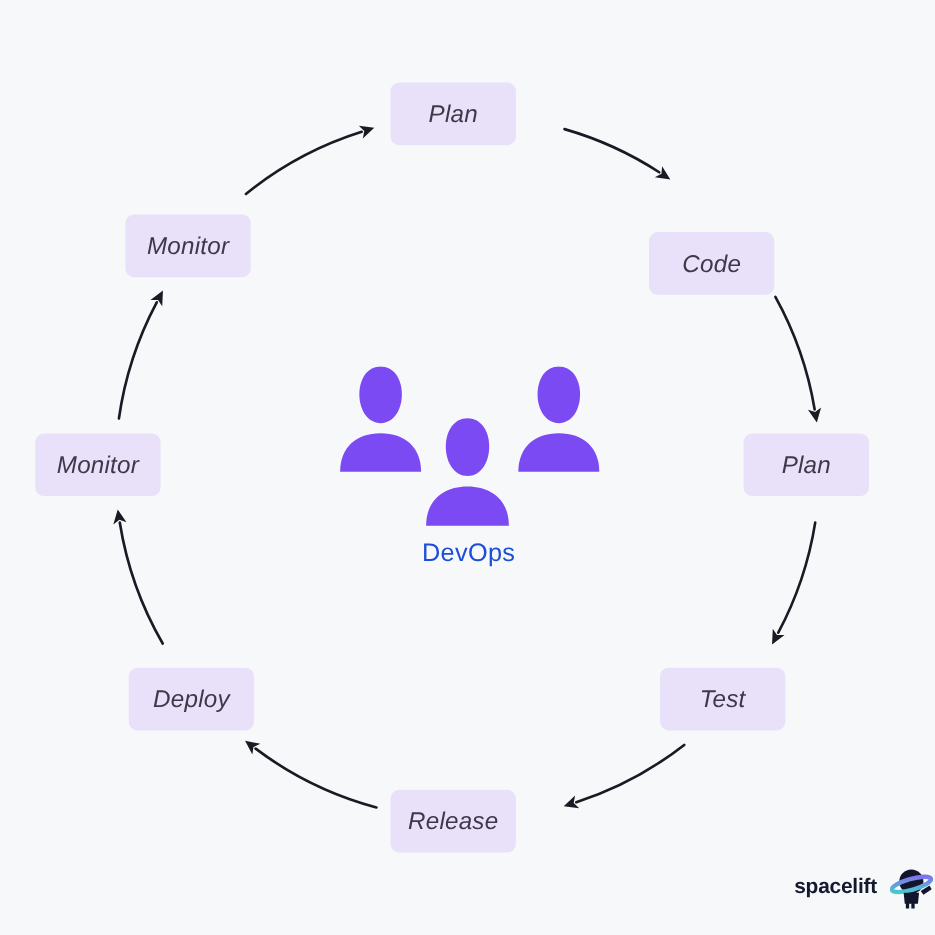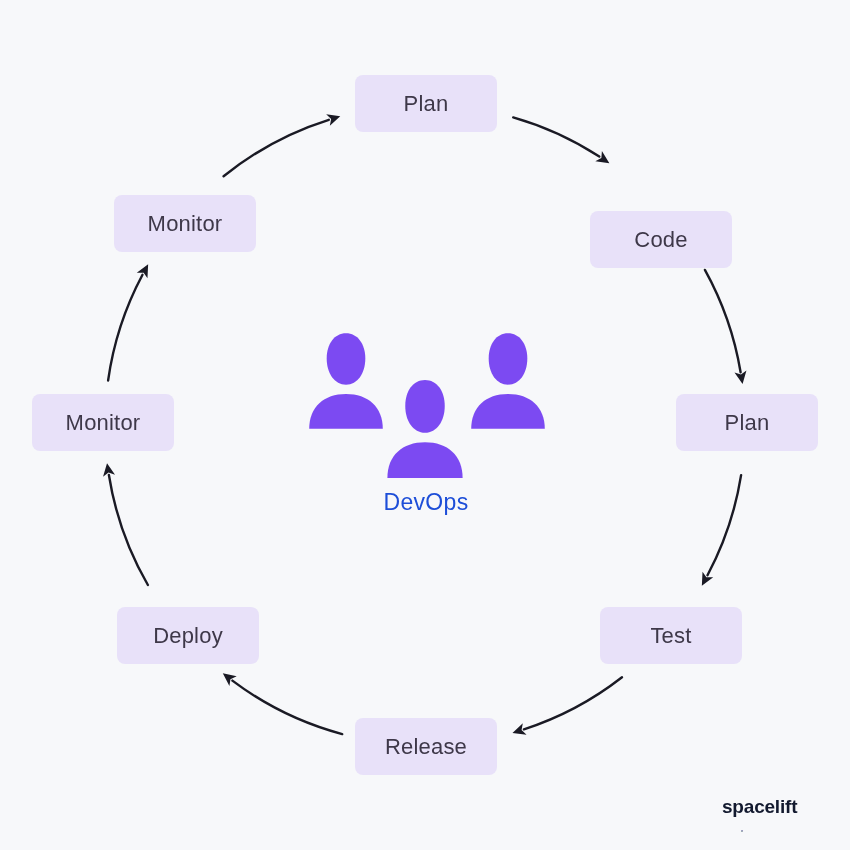--- a/index.html
+++ b/index.html
@@ -7,43 +7,44 @@
     width:850px;height:850px;
     background:#F7F8FA;
     font-family:"Liberation Sans", sans-serif;
     position:relative;
     overflow:hidden;
   }
   .canvas{position:absolute;inset:0;width:850px;height:850px;}
   svg.layer{position:absolute;left:0;top:0;width:850px;height:850px;}
   .stage{
     position:absolute;
-    width:142px;height:57px;
+    width:114px;height:57px;
     background:#E8E1F9;
     border-radius:8px;
     display:flex;align-items:center;justify-content:center;
     font-size:22px;
     color:#3E3849;
     letter-spacing:.2px;
+    font-style:italic;
   }
   #st-plan   {left:355px;top:75px;}
   #st-code   {left:590px;top:191px;margin-top:20px;}
   #st-build  {left:676px;top:394px;}
   #st-test   {left:600px;top:607px;}
   #st-release{left:355px;top:718px;}
   #st-deploy {left:117px;top:607px;}
   #st-operate{left:32px; top:394px;}
   #st-monitor{left:114px;top:195px;}
   .center-label{
     position:absolute;left:355px;top:489px;width:142px;
     text-align:center;font-size:23px;color:#1d4ed8;letter-spacing:.3px;
   }
   .logo{
     position:absolute;left:722px;top:788px;height:44px;
-    display:flex;align-items:flex-start;gap:12px;flex-direction:column;
+    display:flex;align-items:flex-start;gap:12px;
   }
   .logo-text{
     font-size:19px;font-weight:700;color:#131A2F;letter-spacing:-0.2px;
     padding-top:8px;
   }
 </style>
 </head>
 <body>
 
 <div class="canvas">

